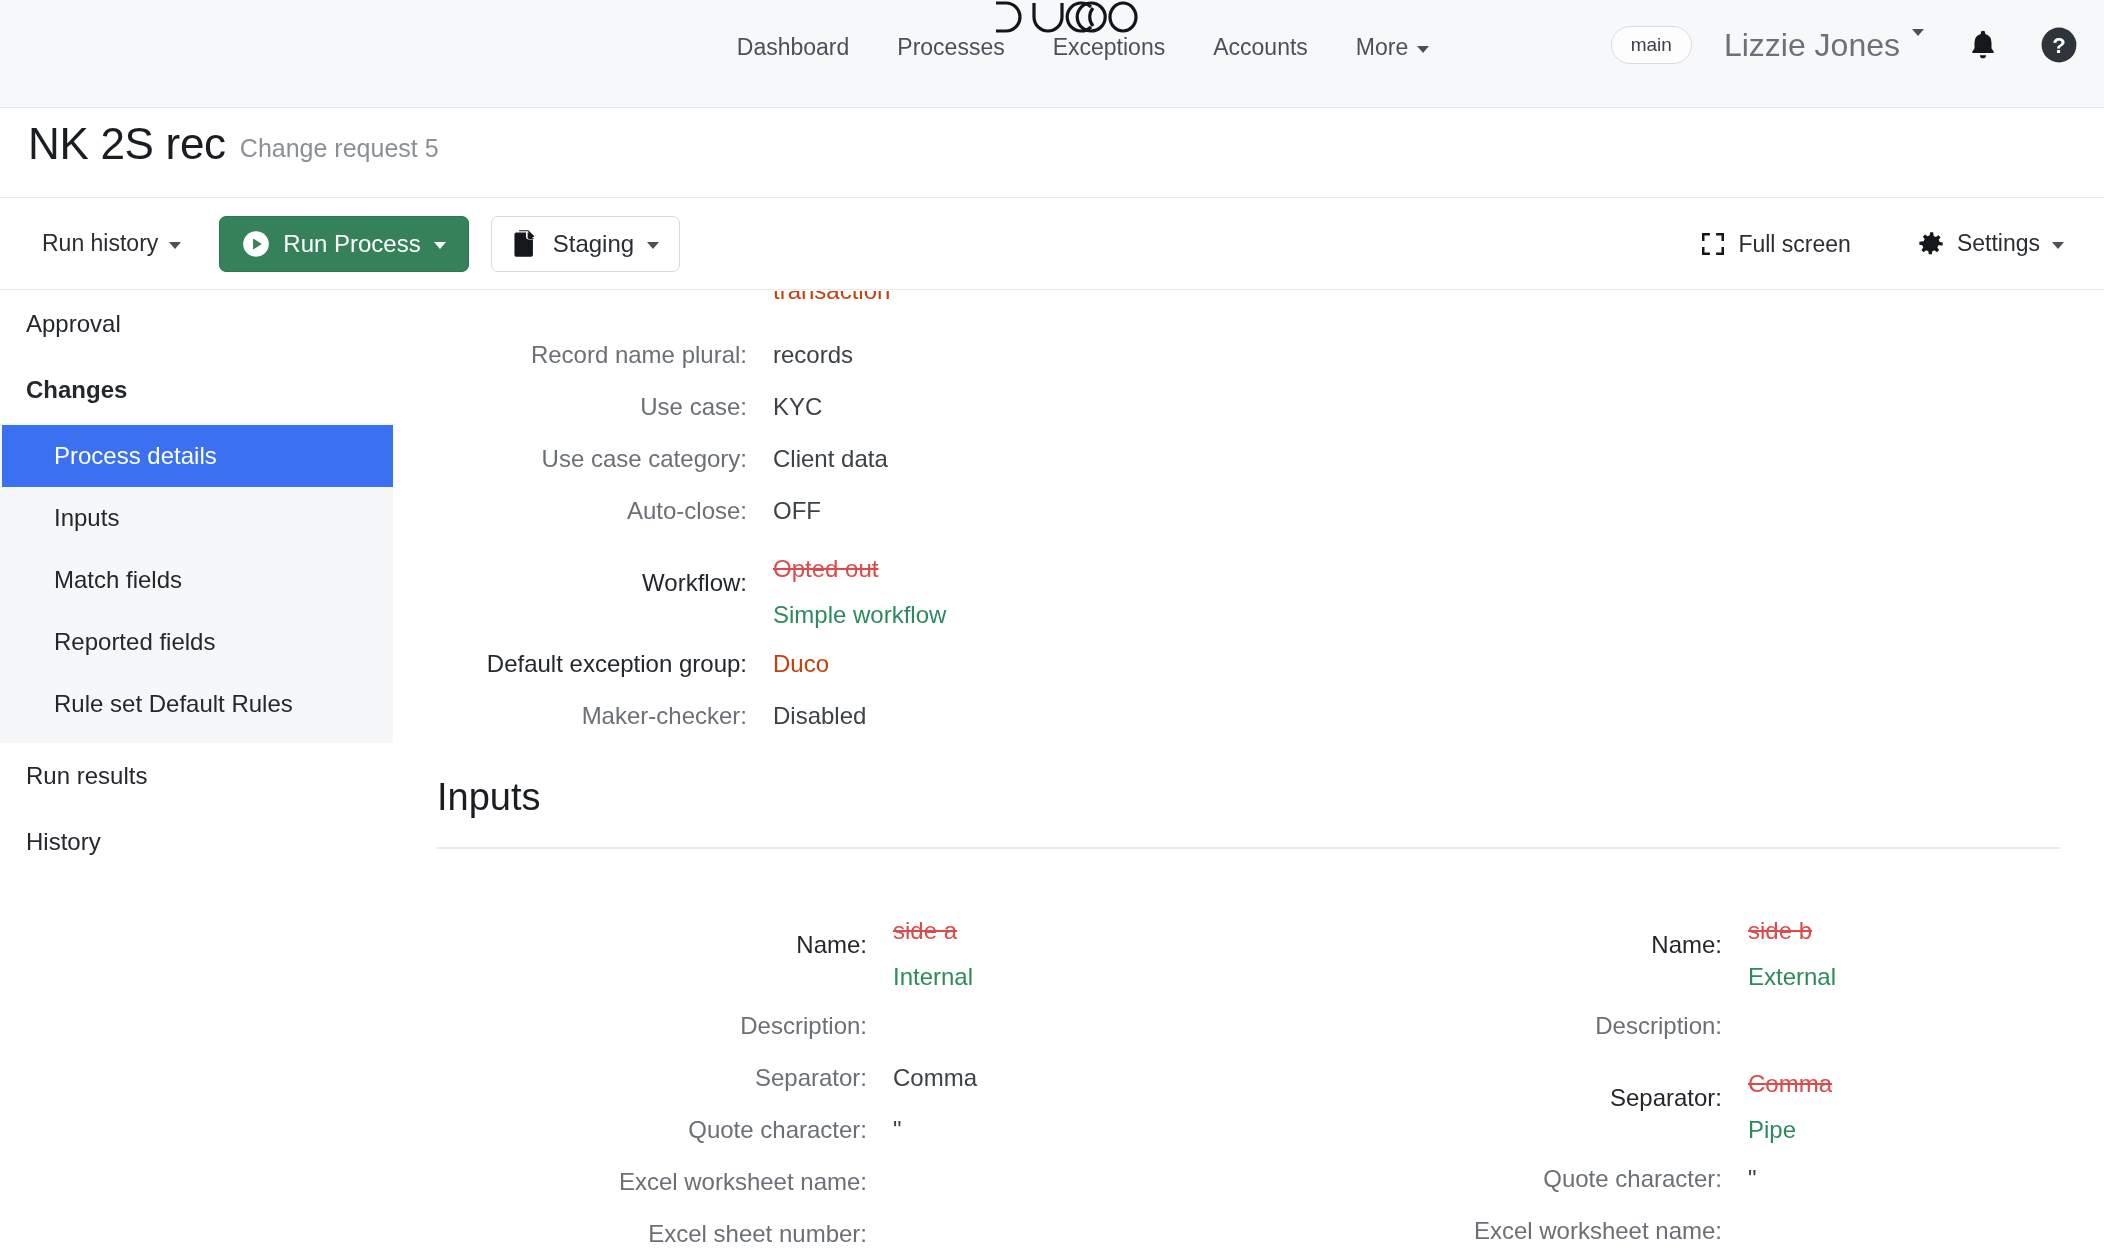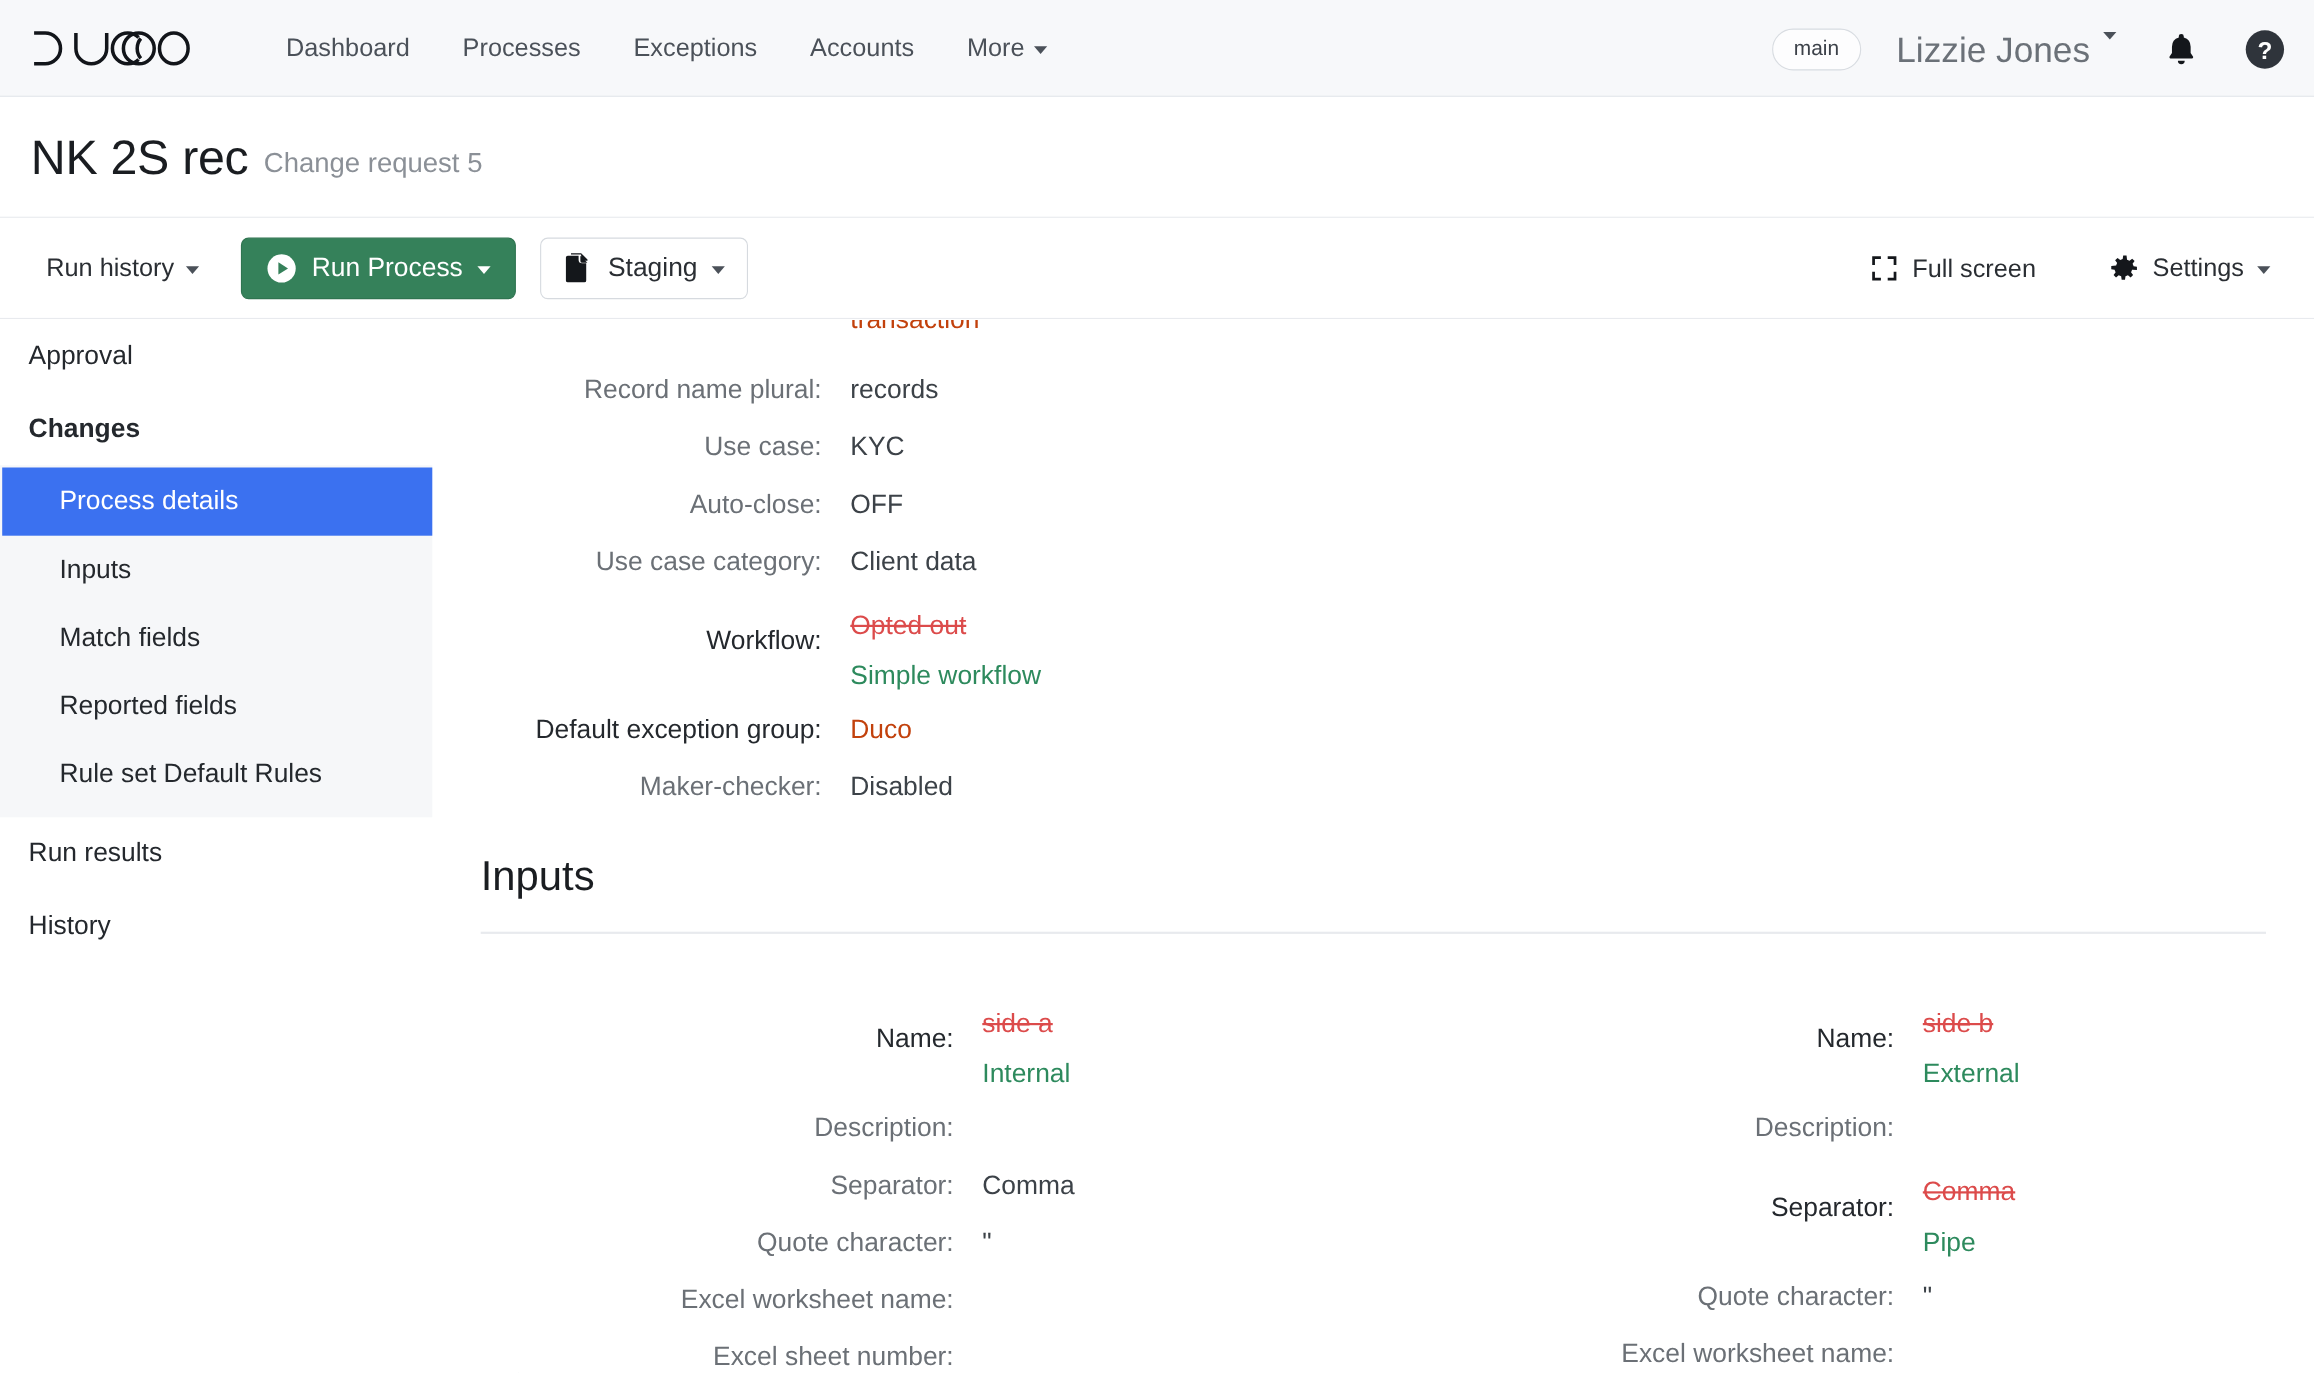--- a/index.html
+++ b/index.html
@@ -7,24 +7,24 @@
     width: 2104px;
     height: 1248px;
     overflow: hidden;
     background: #ffffff;
     font-family: "Liberation Sans", sans-serif;
     -webkit-font-smoothing: antialiased;
   }
 
   
   .topnav {
-    position: absolute; top: 0; left: 0; width: 2104px; height: 88px;
+    position: absolute; top: 0; left: 0; width: 2104px; height: 108px;
     background: #f7f8fa;
     border-bottom: 1px solid #e3e6ea;
-    display: flex; align-items: center;
+    display: flex; align-items: center; flex-direction: column;
   }
   .brand {
     margin-left: 28px;
     font-size: 38px;
     letter-spacing: 3px;
     color: #12151a;
     font-weight: 400;
     font-family: "DejaVu Sans", sans-serif;
     display: flex; align-items: center;
   }
@@ -315,26 +315,26 @@
     <div class="kv-grid" style="margin-top:4px;">
       <div class="kv-row">
         <div class="kv-label">Record name plural:</div>
         <div class="kv-value">records</div>
       </div>
       <div class="kv-row">
         <div class="kv-label">Use case:</div>
         <div class="kv-value">KYC</div>
       </div>
       <div class="kv-row">
+        <div class="kv-label">Use case category:</div>
+        <div class="kv-value">Client data</div>
+      </div>
+      <div class="kv-row">
         <div class="kv-label">Auto-close:</div>
         <div class="kv-value">OFF</div>
-      </div>
-      <div class="kv-row">
-        <div class="kv-label">Use case category:</div>
-        <div class="kv-value">Client data</div>
       </div>
 
       <div class="kv-row two-line">
         <div class="kv-label strong">Workflow:</div>
         <div style="padding-top:9px;">
           <span class="old-val">Opted out</span>
           <span class="new-val">Simple workflow</span>
         </div>
       </div>
 

